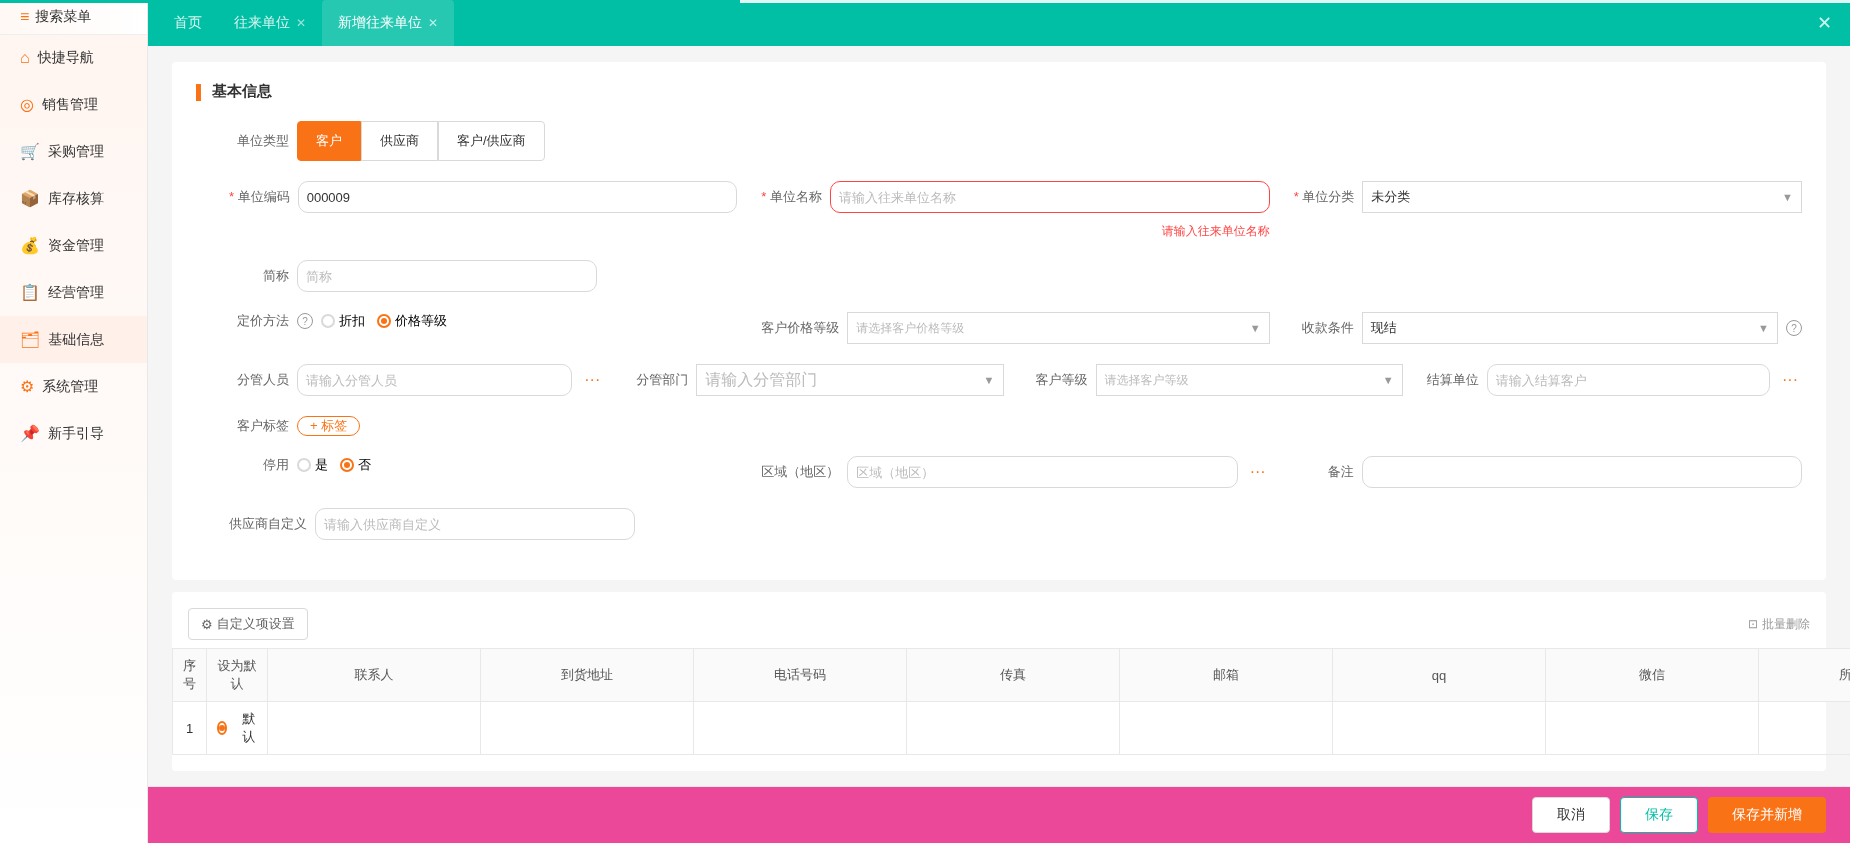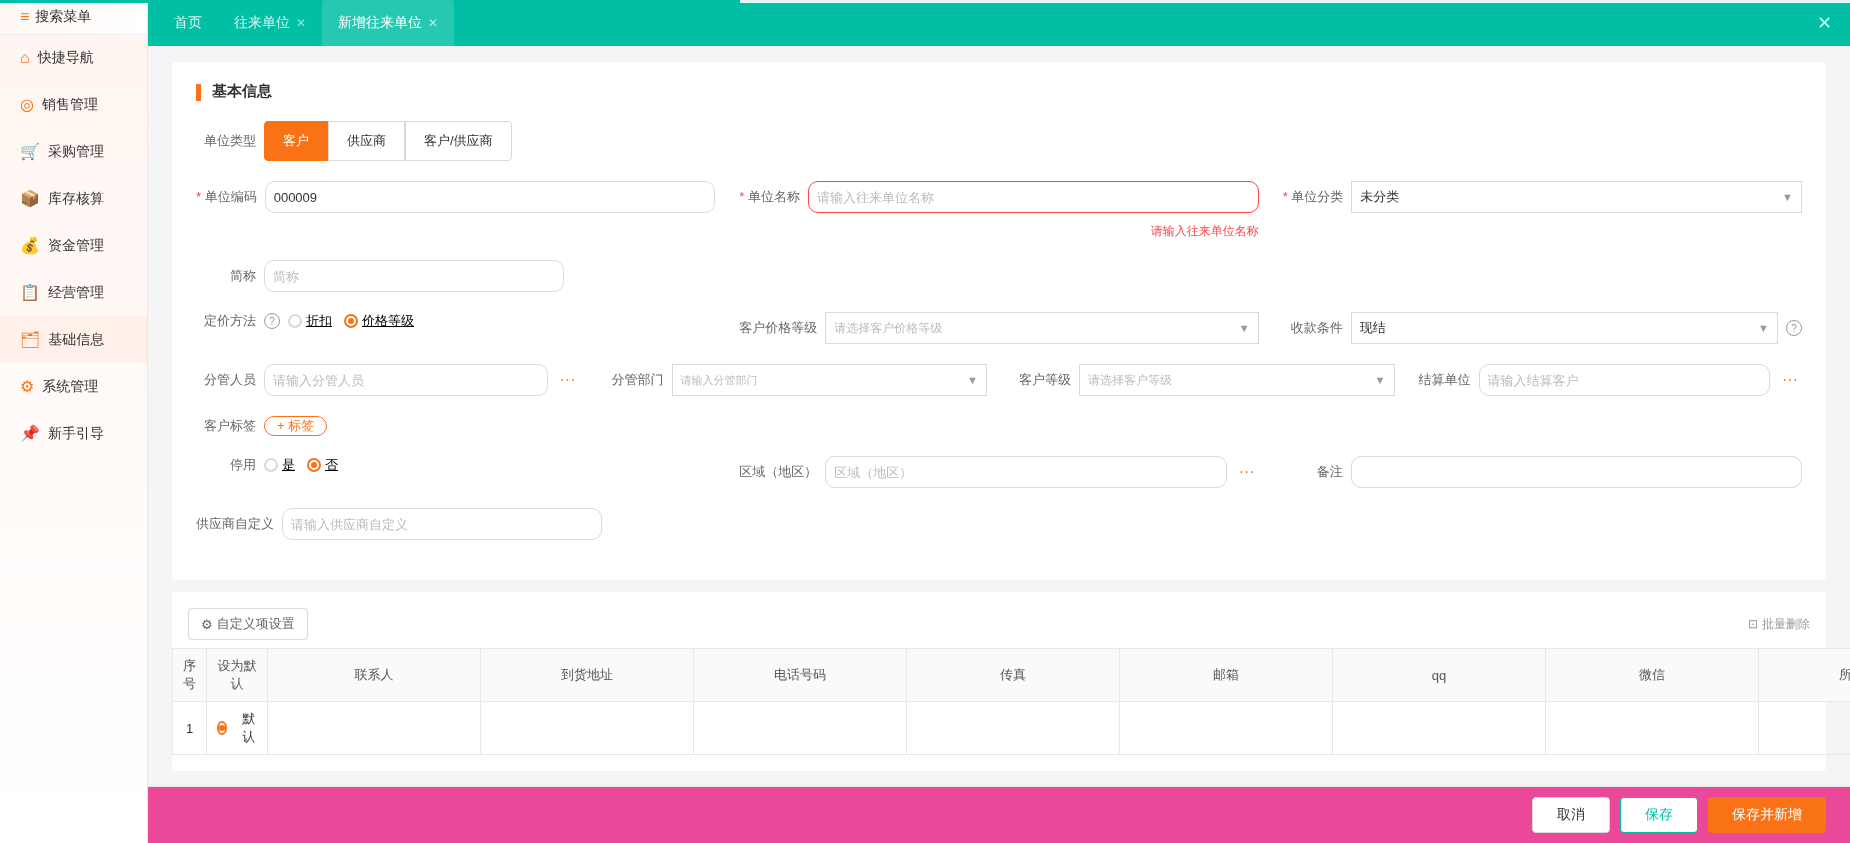--- a/index.html
+++ b/index.html
@@ -98,20 +98,21 @@
       margin-bottom: 20px;
     }
     .section-title .flag { color: #f97316; font-size: 14px; }
 
     
     .form-row {
       display: flex;
       align-items: flex-start;
       gap: 24px;
       margin-bottom: 20px;
+      margin-left: 33px;
     }
 
     .form-group {
       display: flex;
       align-items: center;
       gap: 8px;
       flex: 1;
     }
 
     .form-label {
@@ -182,21 +183,20 @@
       background: #f97316;
       border-color: #f97316;
       color: #fff;
     }
 
     
     .radio-group {
       display: flex;
       align-items: center;
       gap: 12px;
-      text-decoration: underline;
     }
     .radio-item {
       display: flex;
       align-items: center;
       gap: 4px;
       cursor: pointer;
       font-size: 13px;
     }
     .radio-circle {
       width: 14px;
@@ -513,21 +513,21 @@
 
       <div class="form-row">
         <div class="form-group">
           <span class="form-label">分管人员</span>
           <input class="form-input" type="text" placeholder="请输入分管人员" style="">
           <span class="more-dots">···</span>
         </div>
         <div class="form-group">
           <span class="form-label">分管部门</span>
           <div class="form-select" style="min-width:160px;">
-            <span style="color:#bbb;font-size:11px;">请输入分管部门</span>
+            <span style="color:#bbb;font-size:16px;">请输入分管部门</span>
             <span class="arrow">▼</span>
           </div>
         </div>
         <div class="form-group">
           <span class="form-label">客户等级</span>
           <div class="form-select" style="min-width:140px;">
             <span style="color:#bbb;font-size:12px;">请选择客户等级</span>
             <span class="arrow">▼</span>
           </div>
         </div>

